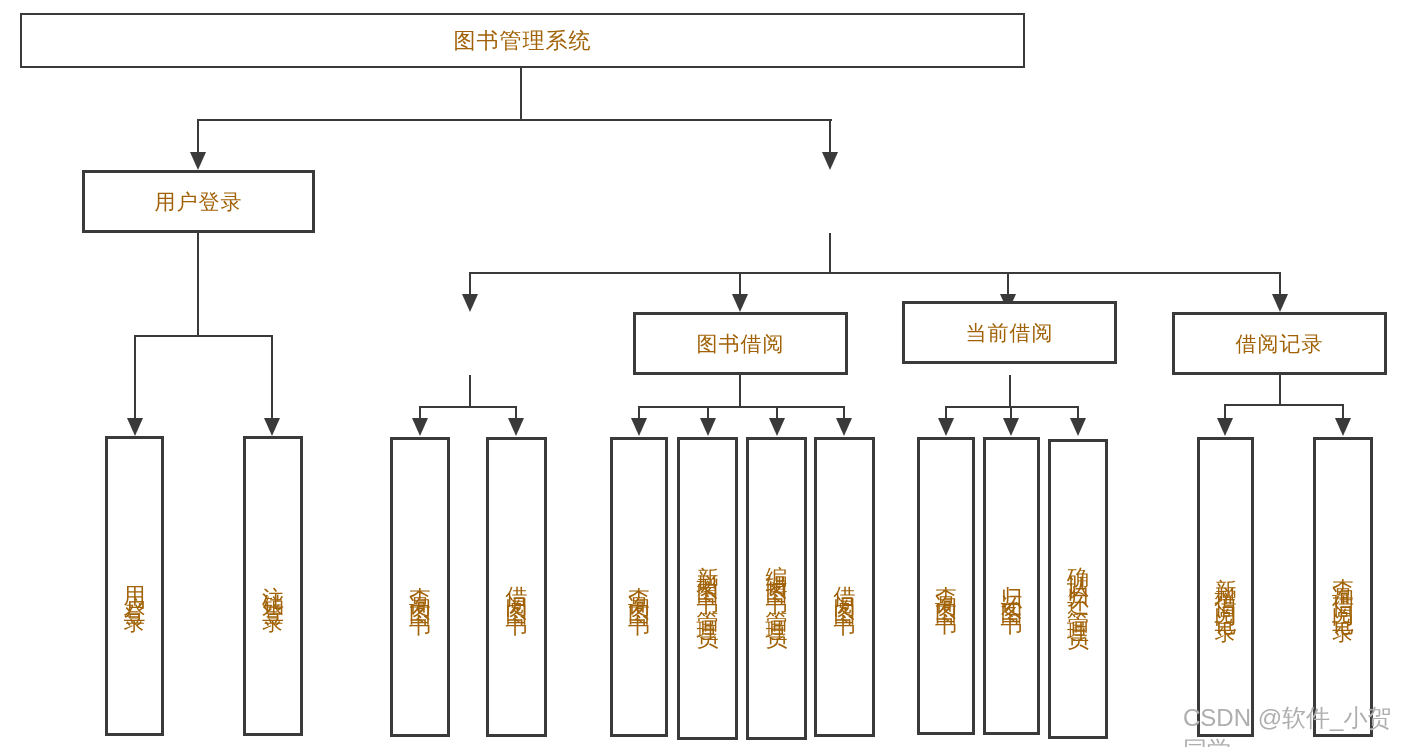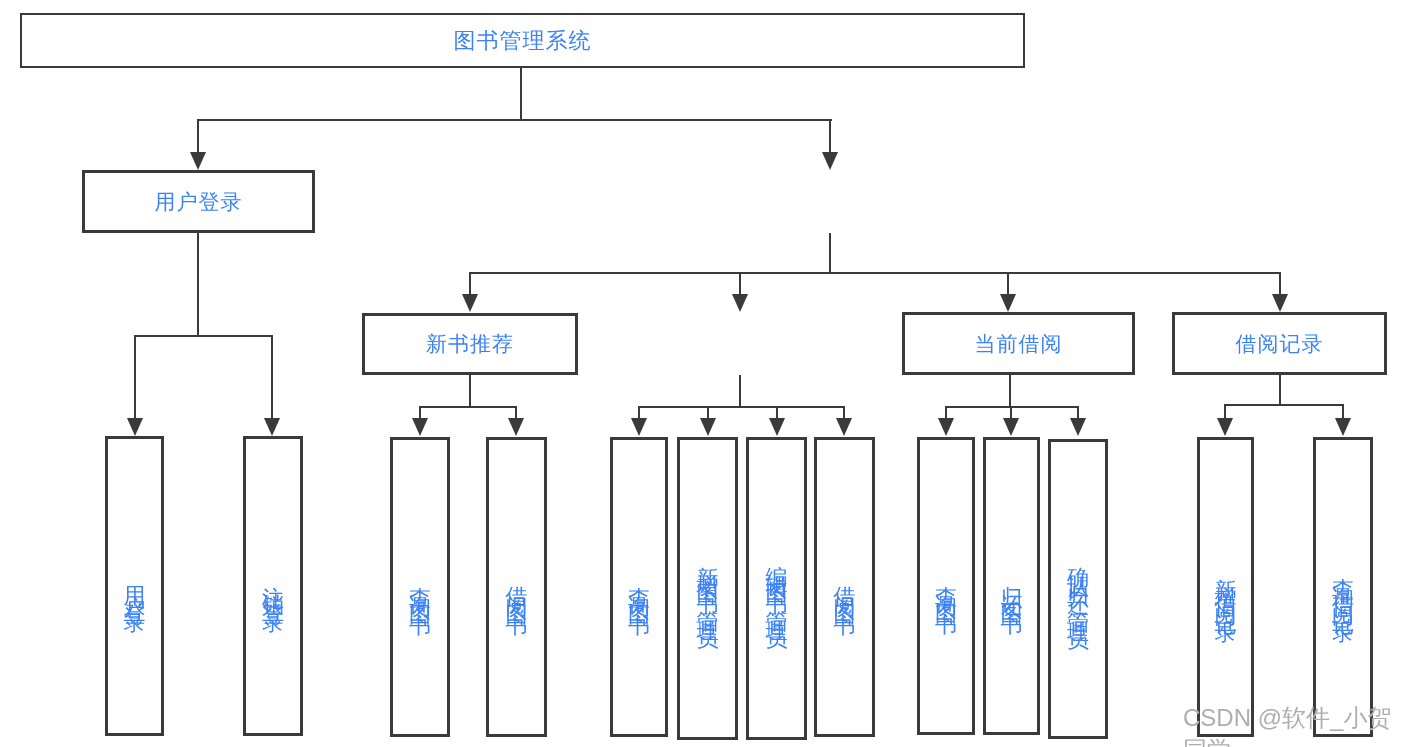--- a/index.html
+++ b/index.html
@@ -3,21 +3,21 @@
 <meta charset="utf-8">
 <style>
   html,body{margin:0;padding:0;background:#ffffff;}
   #canvas{
     position:relative;width:1405px;height:747px;background:#ffffff;
     font-family:"Liberation Sans","DejaVu Sans",sans-serif;
     overflow:hidden;
   }
   .box{
     position:absolute;box-sizing:border-box;background:#ffffff;
-    border:3px solid #3a3a3a;color:#3b82f6;
+    border:3px solid #3a3a3a;color:#a16207;
     display:flex;align-items:center;justify-content:center;
     font-size:21px;letter-spacing:1px;white-space:nowrap;
   }
   .root{border-width:2px;font-size:22px;}
   .vbox{
     writing-mode:vertical-lr;text-orientation:mixed;
     font-size:22px;letter-spacing:9px;line-height:1;
     white-space:normal;
   }
   .vline,.hline{position:absolute;background:#3a3a3a;}
@@ -63,24 +63,24 @@
   <div class="hline" style="left:469px;top:272px;width:812px;height:2px;"></div>
   <div class="vline" style="left:469px;top:272px;width:2px;height:26px;"></div>
   <div class="arrow" style="left:462px;top:294px;"></div>
   <div class="vline" style="left:739px;top:272px;width:2px;height:26px;"></div>
   <div class="arrow" style="left:732px;top:294px;"></div>
   <div class="vline" style="left:1007px;top:272px;width:2px;height:26px;"></div>
   <div class="arrow" style="left:1000px;top:294px;"></div>
   <div class="vline" style="left:1279px;top:272px;width:2px;height:26px;"></div>
   <div class="arrow" style="left:1272px;top:294px;"></div>
 
-  <div class="box" style="left:362px;top:313px;width:216px;height:62px;">
-    <span>新书推荐</span>
+  <div class="box" style="left:633px;top:312px;width:215px;height:63px;">
+    <span>图书借阅</span>
   </div>
-  <div class="box" style="left:902px;top:312px;width:233px;height:63px;">
+  <div class="box" style="left:902px;top:301px;width:215px;height:63px;">
     <span>当前借阅</span>
   </div>
   <div class="box" style="left:1172px;top:312px;width:215px;height:63px;">
     <span>借阅记录</span>
   </div>
 
   <div class="vline" style="left:469px;top:375px;width:2px;height:33px;"></div>
   <div class="hline" style="left:419px;top:406px;width:98px;height:2px;"></div>
   <div class="vline" style="left:419px;top:406px;width:2px;height:17px;"></div>
   <div class="arrow" style="left:412px;top:418px;"></div>

